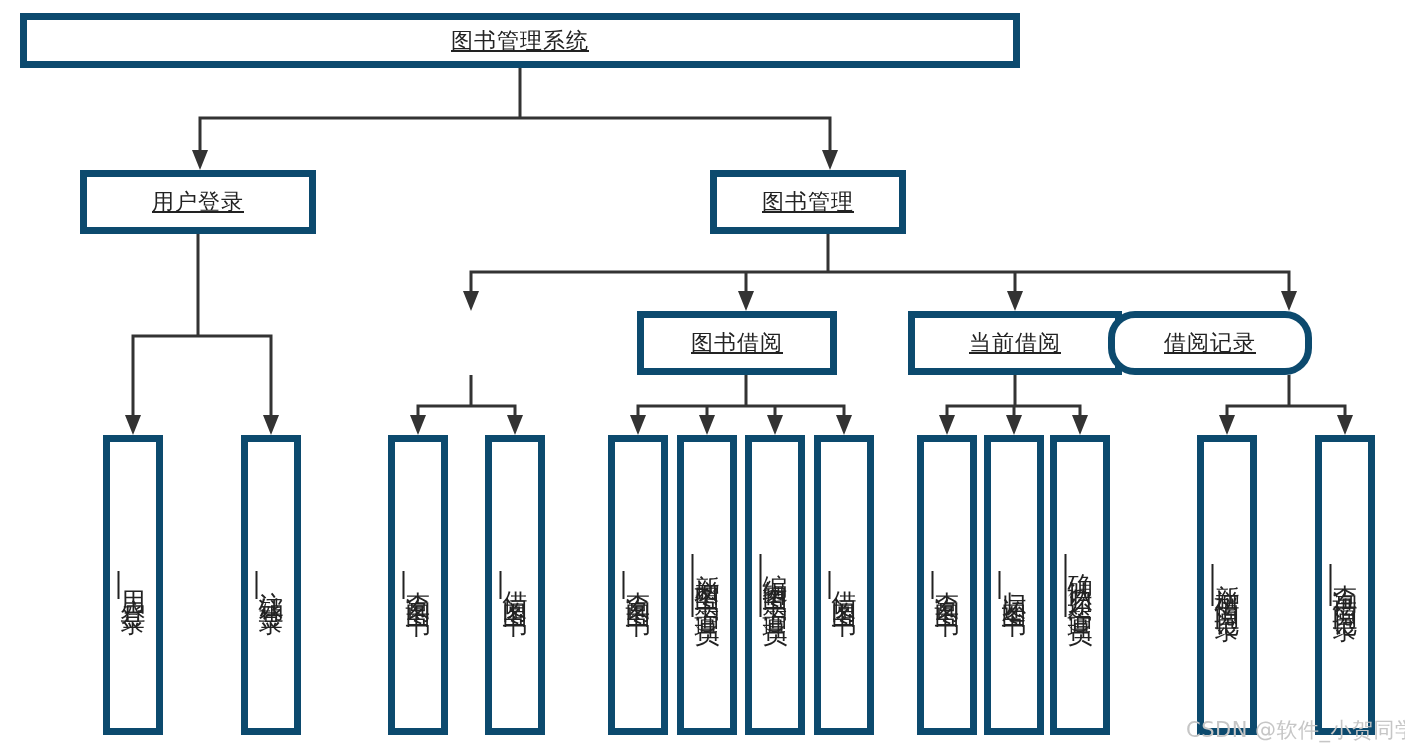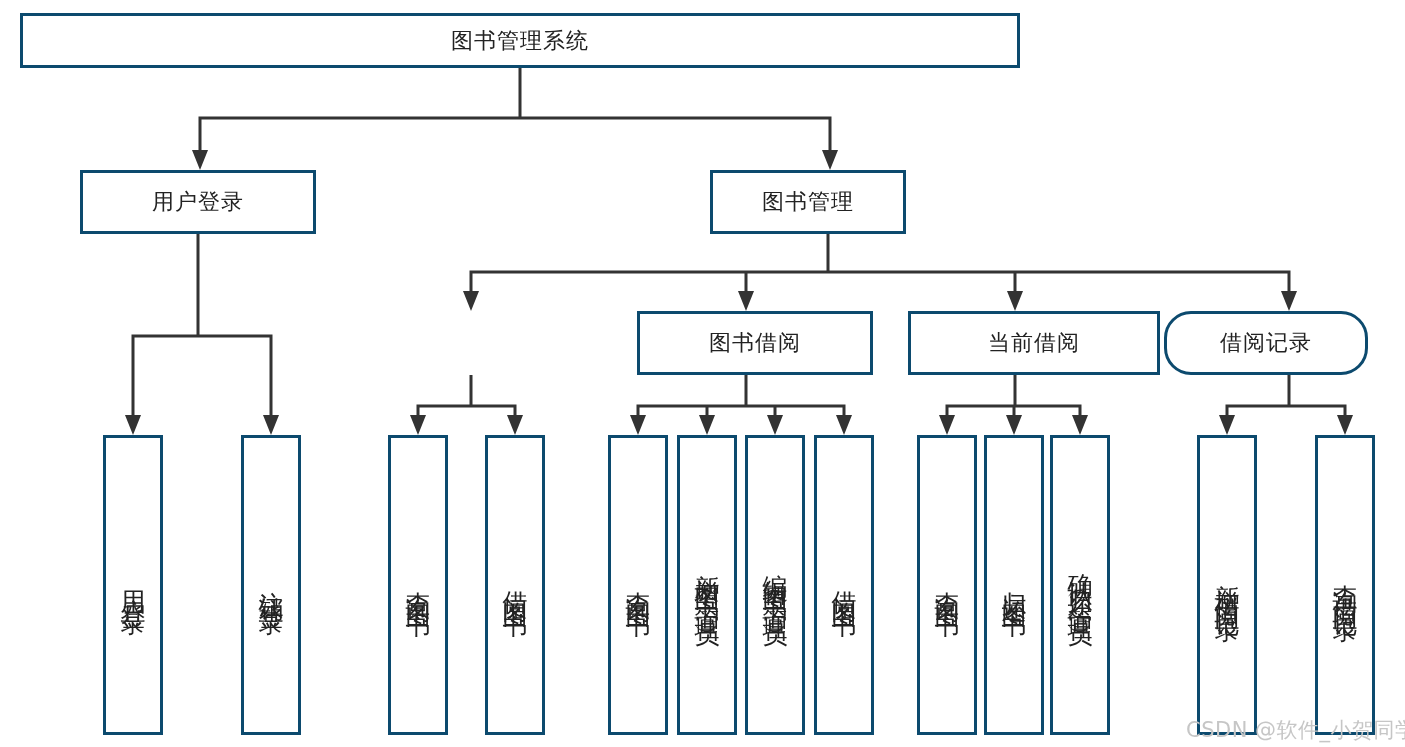--- a/index.html
+++ b/index.html
@@ -18,26 +18,27 @@
   .wires {
     position: absolute;
     left: 0;
     top: 0;
     width: 1405px;
     height: 747px;
   }
   .box {
     position: absolute;
     box-sizing: border-box;
-    border: 3px solid #0c4a6e;
+    border: 7px solid #0c4a6e;
     background: #ffffff;
     display: flex;
     align-items: center;
     justify-content: center;
     color: #222222;
+    text-decoration: underline;
   }
   .h {
     font-size: 22px;
     letter-spacing: 1px;
     white-space: nowrap;
   }
   .v {
     writing-mode: vertical-rl;
     text-orientation: mixed;
     font-size: 25px;
@@ -91,23 +92,23 @@
       <polygon points="1219,415 1235,415 1227,435"></polygon>
       <polygon points="1337,415 1353,415 1345,435"></polygon>
     </g>
   </svg>
 
   <div class="box h" style="left:20px;top:13px;width:1000px;height:55px;">图书管理系统</div>
 
   <div class="box h" style="left:80px;top:170px;width:236px;height:64px;">用户登录</div>
   <div class="box h" style="left:710px;top:170px;width:196px;height:64px;">图书管理</div>
 
-  <div class="box h" style="left:637px;top:311px;width:236px;height:64px;">图书借阅</div>
-  <div class="box h" style="left:908px;top:311px;width:252px;height:64px;">当前借阅</div>
-  <div class="box h" style="left:1164px;top:311px;width:204px;height:64px;border-radius:27px;">借阅记录</div>
+  <div class="box h" style="left:637px;top:311px;width:200px;height:64px;">图书借阅</div>
+  <div class="box h" style="left:908px;top:311px;width:214px;height:64px;">当前借阅</div>
+  <div class="box h" style="left:1108px;top:311px;width:204px;height:64px;border-radius:27px;">借阅记录</div>
 
   <div class="box v" style="left:103px;top:435px;width:60px;height:300px;">用户登录</div>
   <div class="box v" style="left:241px;top:435px;width:60px;height:300px;">注销登录</div>
 
   <div class="box v" style="left:388px;top:435px;width:60px;height:300px;">查询图书</div>
   <div class="box v" style="left:485px;top:435px;width:60px;height:300px;">借阅图书</div>
 
   <div class="box v" style="left:608px;top:435px;width:60px;height:300px;">查询图书</div>
   <div class="box v" style="left:677px;top:435px;width:60px;height:300px;">新增图书（管理员）</div>
   <div class="box v" style="left:745px;top:435px;width:60px;height:300px;">编辑图书（管理员）</div>

